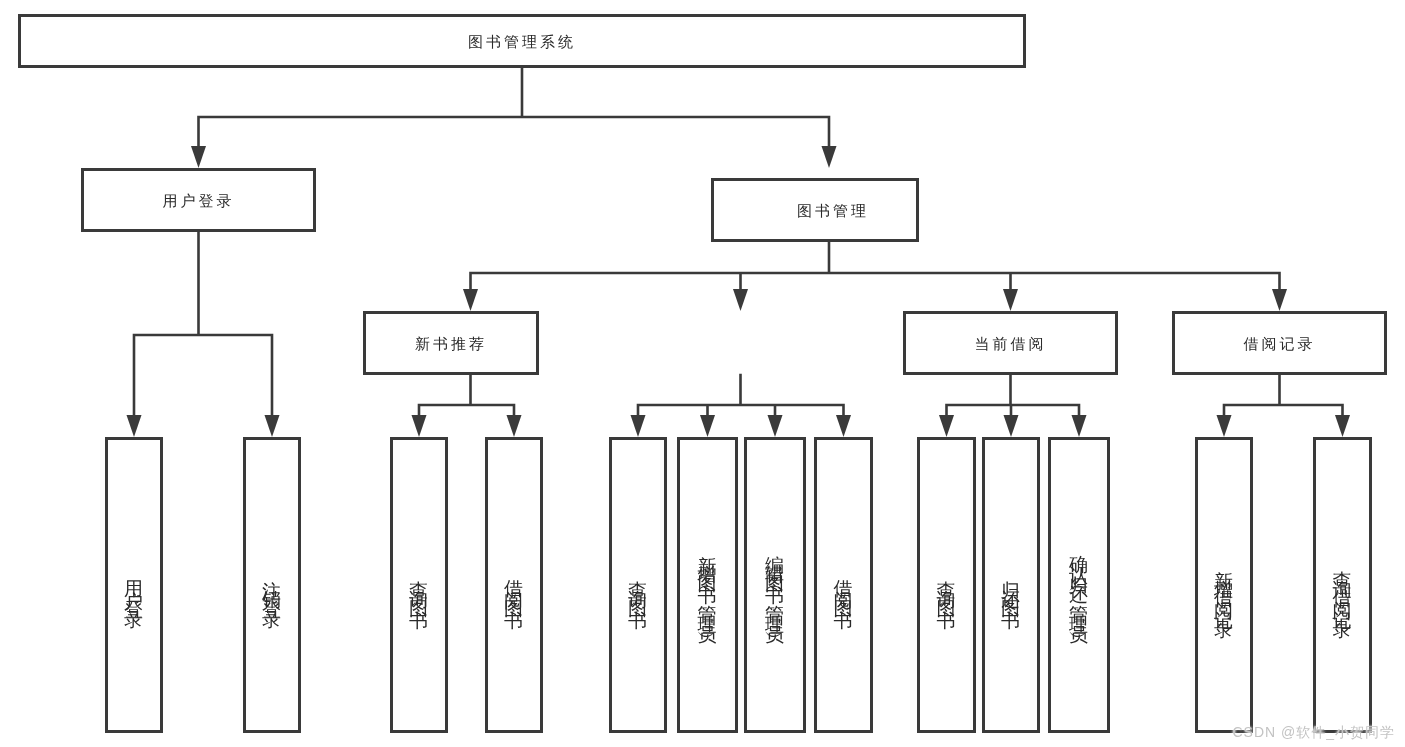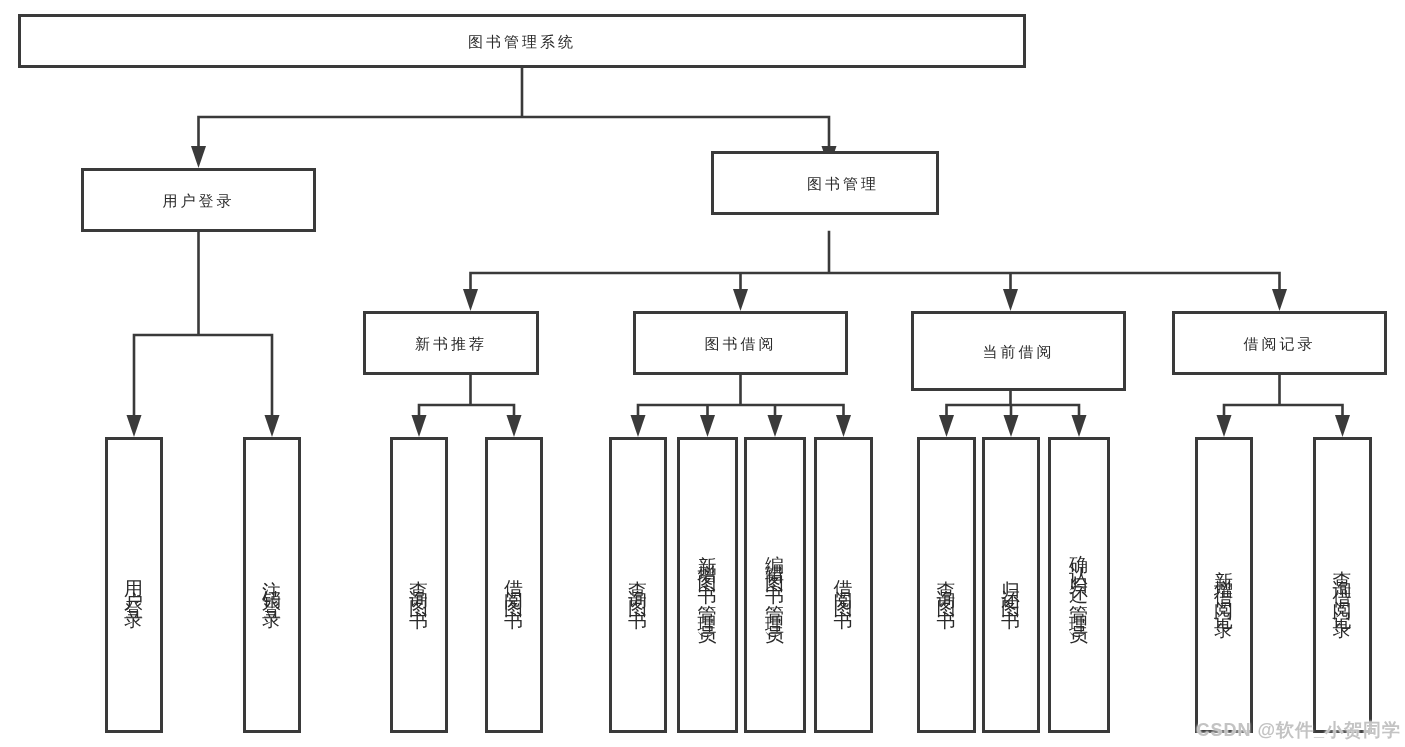--- a/index.html
+++ b/index.html
@@ -44,29 +44,28 @@
   .node.vertical .node-label {
     writing-mode: vertical-rl;
     text-orientation: mixed;
     font-size: 19px;
     letter-spacing: 10px;
     white-space: normal;
     line-height: 1;
   }
   .watermark {
     position: absolute;
-    right: 4px;
+    right: 10px;
     bottom: 5px;
-    font-size: 18px;
+    font-size: 14px;
     letter-spacing: 1px;
     color: var(--watermark, #c3c3c3);
     text-shadow: 0 0 3px #ffffff, 0 0 2px #ffffff;
     z-index: 3;
     white-space: nowrap;
-    font-weight: bold;
   }
 </style>
 </head>
 <body>
 
 <div class="stage">
   <svg class="connectors" width="1405" height="747" viewBox="0 0 1405 747" xmlns="http://www.w3.org/2000/svg">
       <path d="M522 68V117M198.5 117H829M198.5 117V160M829 117V160M198.5 232V335M134 335H272M134 335V429M272 335V429M829 232V273M470.5 273H1279.5M470.5 273V303M740.5 273V303M1010.5 273V303M1279.5 273V303M470.5 375V405M419 405H514M419 405V429M514 405V429M740.5 375V405M638 405H843.5M638 405V429M707.5 405V429M775 405V429M843.5 405V429M1010.5 375V405M946.5 405H1079M946.5 405V429M1011 405V429M1079 405V429M1279.5 375V405M1224 405H1342.5M1224 405V429M1342.5 405V429" fill="none" stroke="#3a3a3a" stroke-width="2.6" stroke-linecap="square"></path>
       <polygon points="191,146 206,146 198.5,168" fill="#3a3a3a"></polygon>
       <polygon points="821.5,146 836.5,146 829,168" fill="#3a3a3a"></polygon>
@@ -88,30 +87,27 @@
       <polygon points="1216.5,415 1231.5,415 1224,437" fill="#3a3a3a"></polygon>
       <polygon points="1335,415 1350,415 1342.5,437" fill="#3a3a3a"></polygon>
     </svg>
 
   <div class="node" style="left: 18px; top: 14px; width: 1008px; height: 54px;">
       <span class="node-label">图书管理系统</span>
     </div>
     <div class="node" style="left: 81px; top: 168px; width: 235px; height: 64px;">
       <span class="node-label">用户登录</span>
     </div>
-    <div class="node" style="left: 711px; top: 151px; width: 228px; height: 64px; padding-left: 36px;">
+    <div class="node" style="left: 711px; top: 178px; width: 208px; height: 64px; padding-left: 36px;">
       <span class="node-label">图书管理</span>
     </div>
     <div class="node" style="left: 363px; top: 311px; width: 176px; height: 64px;">
       <span class="node-label">新书推荐</span>
     </div>
-    <div class="node" style="left: 633px; top: 311px; width: 215px; height: 64px;">
-      <span class="node-label">图书借阅</span>
-    </div>
-    <div class="node" style="left: 903px; top: 311px; width: 215px; height: 80px; margin-left: 8px;">
+    <div class="node" style="left: 903px; top: 311px; width: 215px; height: 64px;">
       <span class="node-label">当前借阅</span>
     </div>
     <div class="node" style="left: 1172px; top: 311px; width: 215px; height: 64px; justify-content: center;">
       <span class="node-label">借阅记录</span>
     </div>
     <div class="node vertical" style="left: 105px; top: 437px; width: 58px; height: 296px;">
       <span class="node-label">用户登录</span>
     </div>
     <div class="node vertical" style="left: 243px; top: 437px; width: 58px; height: 296px;">
       <span class="node-label">注销登录</span>

